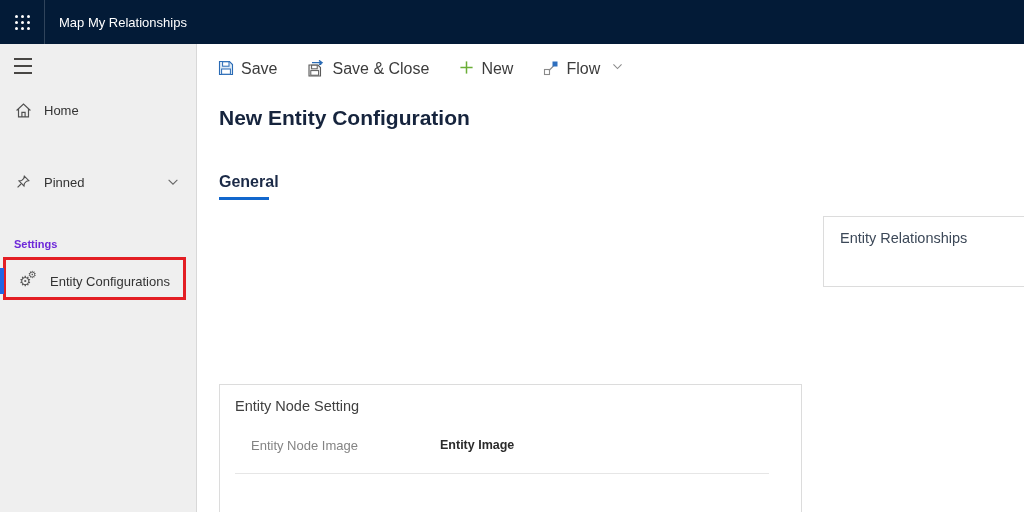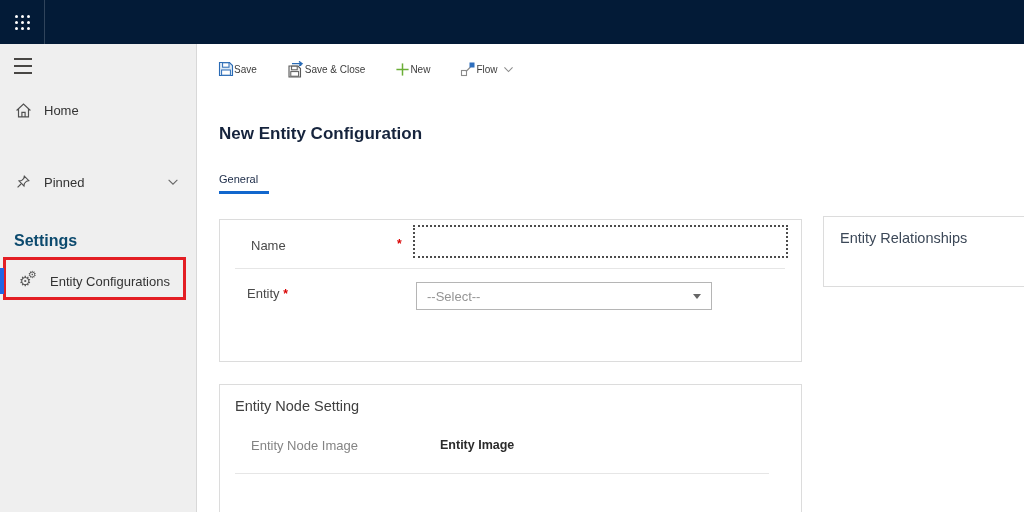--- a/index.html
+++ b/index.html
@@ -24,41 +24,41 @@
   
   .sidebar { position:absolute; top:0; left:0; width:197px; height:468px;
              background:#efefef; border-right:1px solid #d8d8d8; }
   .hamburger { position:absolute; top:14px; left:14px; width:20px; height:16px;
                display:flex; flex-direction:column; justify-content:space-between; cursor:pointer; }
   .hamburger span { display:block; width:18px; height:2px; background:#484644; }
   .nav-item { position:absolute; left:0; width:100%; height:24px; display:flex; align-items:center; cursor:pointer; }
   .nav-item .icn { position:absolute; left:14px; width:18px; height:18px; display:flex; align-items:center; justify-content:center; color:#515151; }
   .nav-item .lbl { position:absolute; left:44px; font-size:13px; color:#333; white-space:nowrap; }
   .nav-item .chev { position:absolute; right:16px; width:14px; height:14px; color:#666; }
-  .settings-header { position:absolute; left:14px; top:188px; font-size:16px; font-weight:700; color:#0c4a6e; }
+  .settings-header { position:absolute; left:14px; top:194px; font-size:11px; font-weight:700; color:#6d28d9; }
   .settings-item .icn { left:19px; }
   .settings-item .lbl { left:50px; }
   .sel-bar { position:absolute; left:0; top:224px; width:4px; height:26px; background:#2266e3; z-index:3; }
   .annotation-box { position:absolute; left:3px; top:213px; width:183px; height:43px;
                     border:3px solid #e31e24; z-index:2; pointer-events:none; }
   .gear-wrap { position:relative; width:18px; height:18px; font-family:"DejaVu Sans", sans-serif; }
   .gear-big { position:absolute; left:0; top:2px; font-size:14px; color:#5a5a5a; line-height:1; }
   .gear-small { position:absolute; left:9px; top:-2px; font-size:10px; color:#5a5a5a; line-height:1; }
 
   
   .main { position:absolute; top:0; left:198px; width:826px; height:468px; background:#fff; }
 
   .cmdbar { position:absolute; top:0; left:0; right:0; height:50px; display:flex; align-items:center; padding-left:20px; gap:30px; }
-  .cmd-btn { display:flex; align-items:center; font-size:10px; color:#3c3c3c; cursor:pointer; }
+  .cmd-btn { display:flex; gap:7px; font-size:16px; color:#3c3c3c; cursor:pointer; }
   .cmd-btn svg { display:block; }
 
-  .page-title { position:absolute; left:21px; top:80px; font-size:17px; font-weight:700; color:#16243d; }
+  .page-title { position:absolute; left:21px; top:62px; font-size:21px; font-weight:700; color:#16243d; }
 
   .tab { position:absolute; left:21px; top:129px; cursor:pointer; }
-  .tab-label { font-size:11px; font-weight:400; color:#1b2a47; }
+  .tab-label { font-size:16px; font-weight:700; color:#1b2a47; }
   .tab-underline { margin-top:6px; height:3px; width:50px; background:#1267cd; }
 
   .panel { position:absolute; border:1px solid #dcdcdc; background:#fff; }
   .form-box { left:21px; top:175px; width:583px; height:143px; }
   .rel-box { left:625px; top:172px; width:220px; height:71px; }
   .rel-title { position:absolute; left:16px; top:13px; font-size:14.5px; color:#3c4858; }
   .node-box { left:21px; top:340px; width:583px; height:143px; }
 
   .field-label { position:absolute; font-size:13px; color:#4a4a4a; }
   .req { color:#d90000; font-size:12px; font-weight:700; }
@@ -90,20 +90,21 @@
           <span></span>
           <span></span>
           <span></span>
           <span></span>
           <span></span>
           <span></span>
           <span></span>
       </div>
     </div>
     <div class="topbar-divider"></div>
+    <div class="context-title">Map My Relationships</div>
   </header>
 
   <div class="body-row">
 
     <aside class="sidebar">
       <div class="hamburger">
         <span></span>
           <span></span>
           <span></span>
       </div>
@@ -196,36 +197,20 @@
         </div>
       </div>
 
       <h1 class="page-title">New Entity Configuration</h1>
 
       <div class="tab">
         <div class="tab-label">General</div>
         <div class="tab-underline"></div>
       </div>
 
-      <section class="panel form-box">
-        <span class="field-label" style="left:31px; top:18px;">Name</span>
-        <span class="req name-star">*</span>
-        <input class="name-input" type="text" value="" style="">
-
-        <div class="row-divider" style="top:48px;"></div>
-
-        <span class="field-label" style="left:27px; top:66px;">
-          <span>Entity</span>
-          <span class="req">*</span>
-        </span>
-        <div class="select-box">
-          <span class="select-value">--Select--</span>
-          <span class="select-caret"></span>
-        </div>
-      </section>
 
       <aside class="panel rel-box">
         <div class="rel-title">Entity Relationships</div>
       </aside>
 
       <section class="panel node-box">
         <div class="section-title">Entity Node Setting</div>
         <span class="node-label">Entity Node Image</span>
         <span class="node-value">Entity Image</span>
         <div class="row-divider" style="top:88px; right:32px;"></div>

